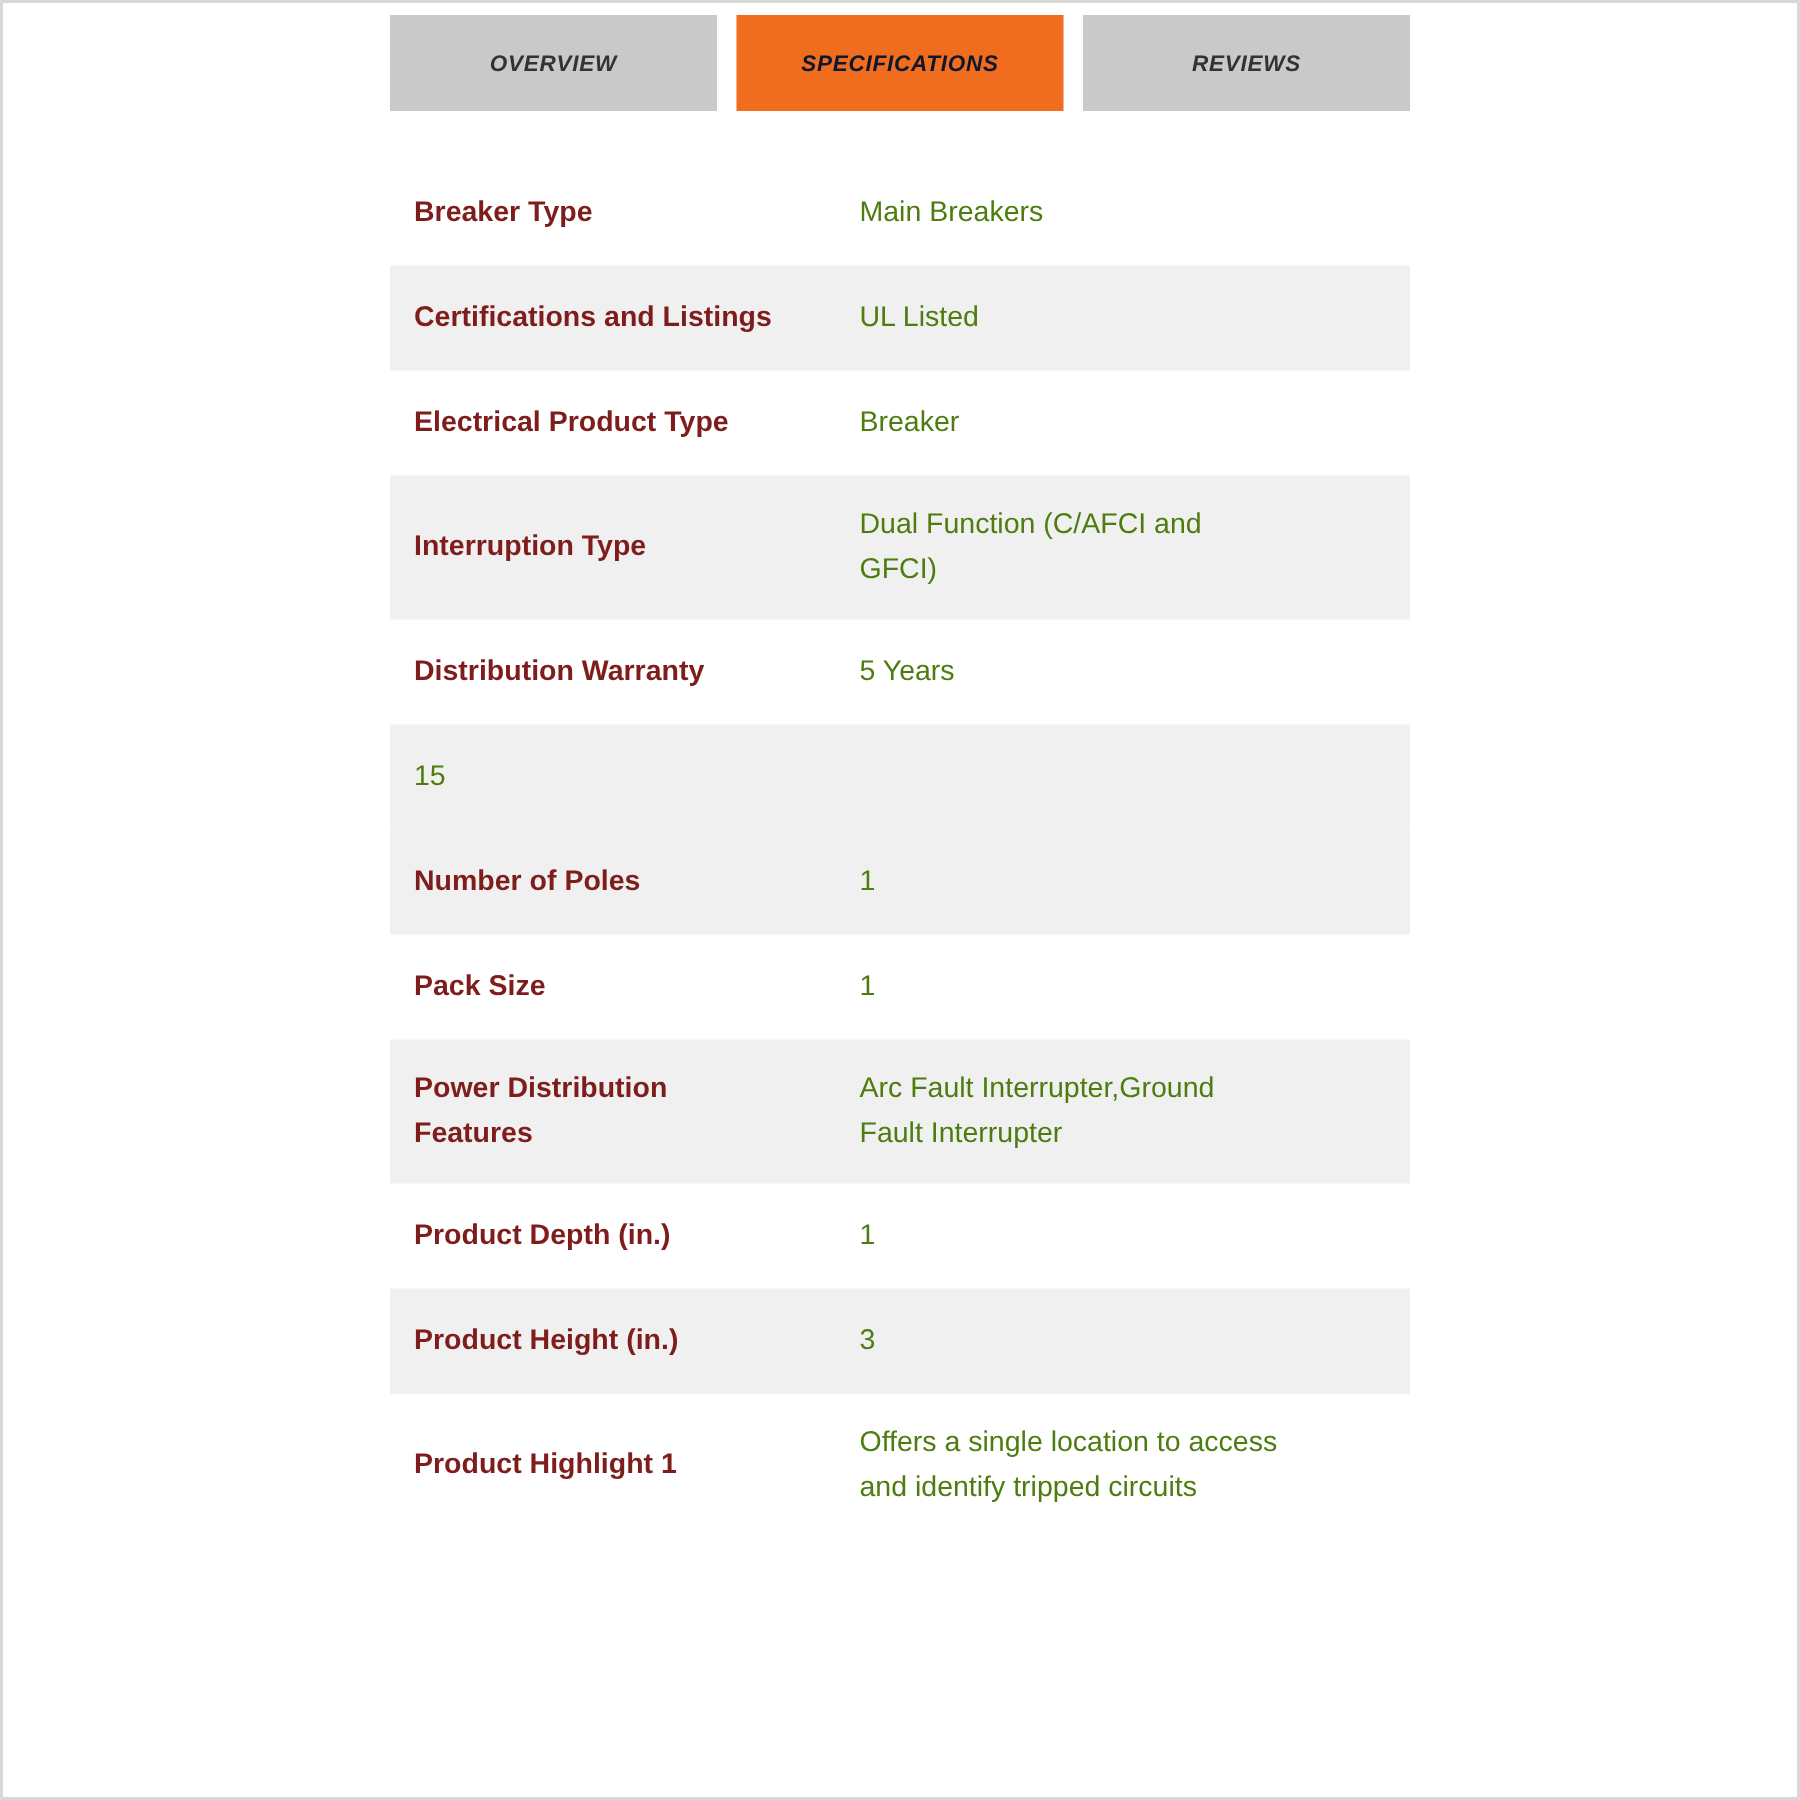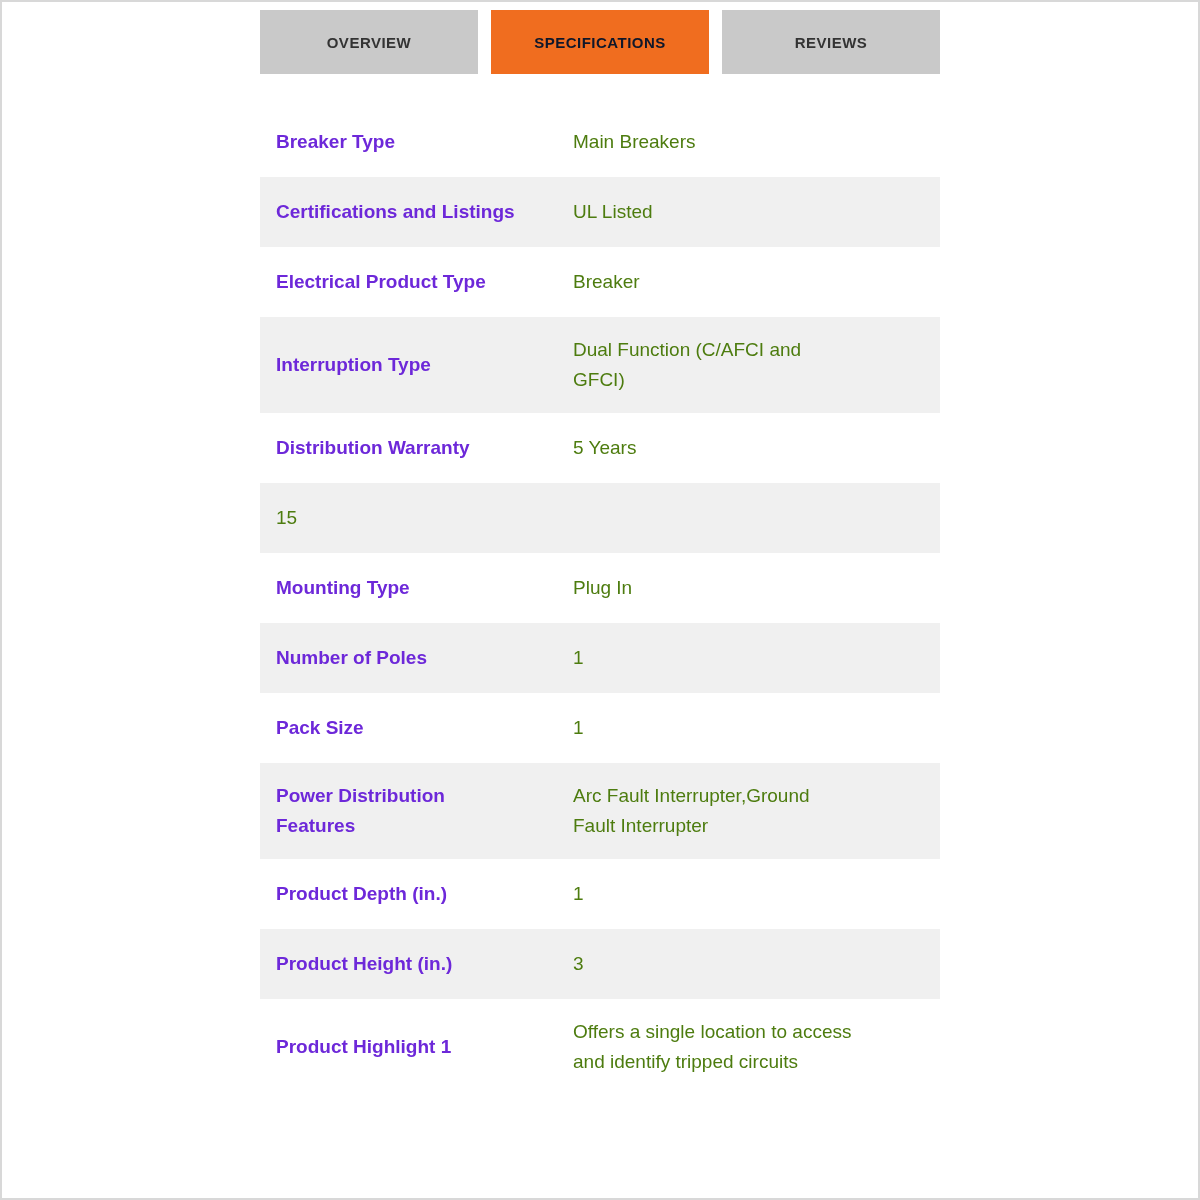--- a/index.html
+++ b/index.html
@@ -15,20 +15,21 @@
     border: 2px solid #d8d8d8;
     background: #ffffff;
     padding-top: 8px;
     overflow: hidden;
   }
   .tabs {
     width: 680px;
     margin: 0 auto;
     display: flex;
     gap: 13px;
+    font-style: italic;
   }
   .tab {
     flex: 1;
     height: 64px;
     background: var(--tab-bg, #c9c9c9);
     color: #333333;
     display: flex;
     align-items: center;
     justify-content: center;
     font-weight: bold;
@@ -54,21 +55,21 @@
     min-height: 70px;
     padding: 18px 16px;
   }
   .spec-row.alt {
     background: var(--row-alt, #f0f0f0);
   }
   .spec-label {
     font-weight: bold;
     font-size: 19px;
     line-height: 30px;
-    color: #6d28d9;
+    color: #7f1d1d;
   }
   .spec-value {
     font-size: 19px;
     line-height: 30px;
     color: #4d7c0f;
     max-width: 280px;
   }
 </style>
 </head>
 <body>
@@ -102,24 +103,20 @@
     <div class="spec-label">Interruption Type</div>
     <div class="spec-value">Dual Function (C/AFCI and GFCI)</div>
   </div>
       <div class="spec-row">
     <div class="spec-label">Distribution Warranty</div>
     <div class="spec-value">5 Years</div>
   </div>
       <div class="spec-row alt">
     <div class="spec-value">15</div>
   </div>
-      <div class="spec-row">
-    <div class="spec-label">Mounting Type</div>
-    <div class="spec-value">Plug In</div>
-  </div>
       <div class="spec-row alt">
     <div class="spec-label">Number of Poles</div>
     <div class="spec-value">1</div>
   </div>
       <div class="spec-row">
     <div class="spec-label">Pack Size</div>
     <div class="spec-value">1</div>
   </div>
       <div class="spec-row alt">
     <div class="spec-label">Power Distribution Features</div>

